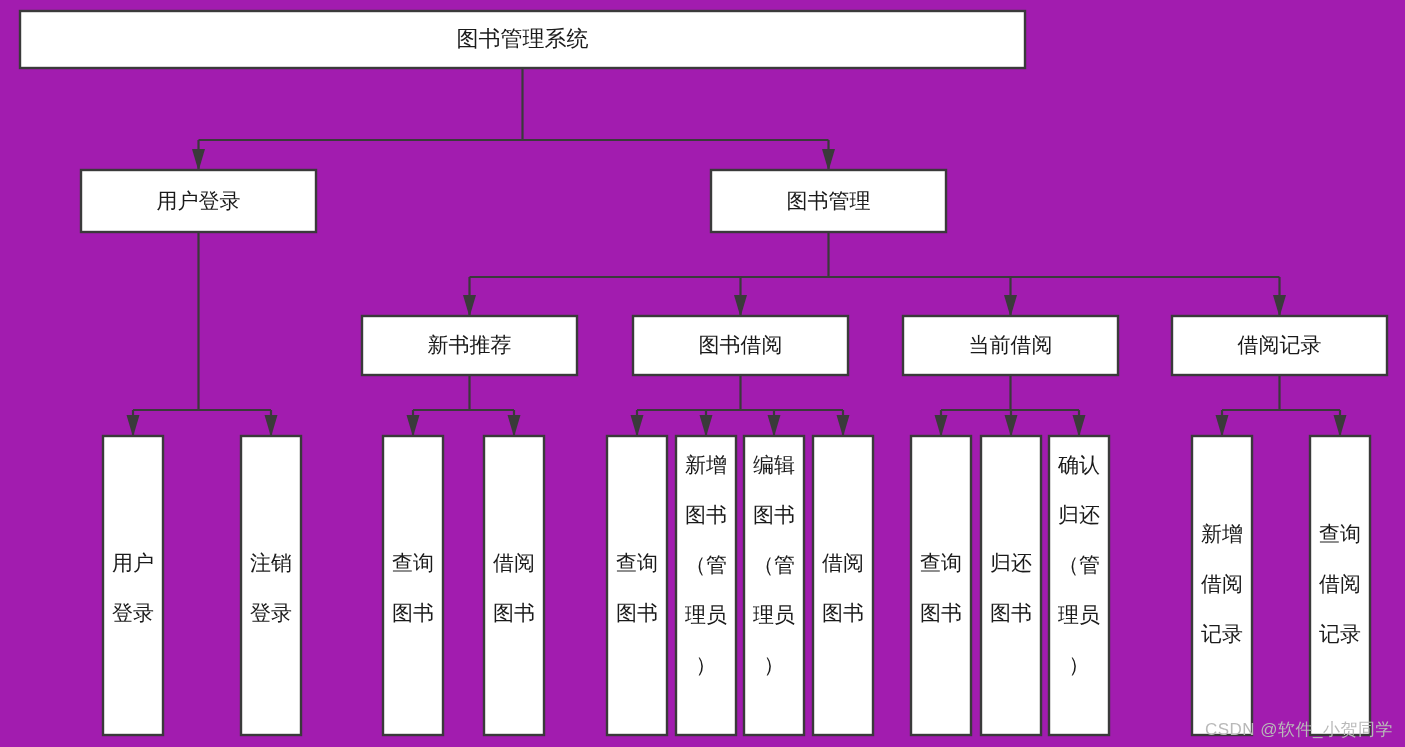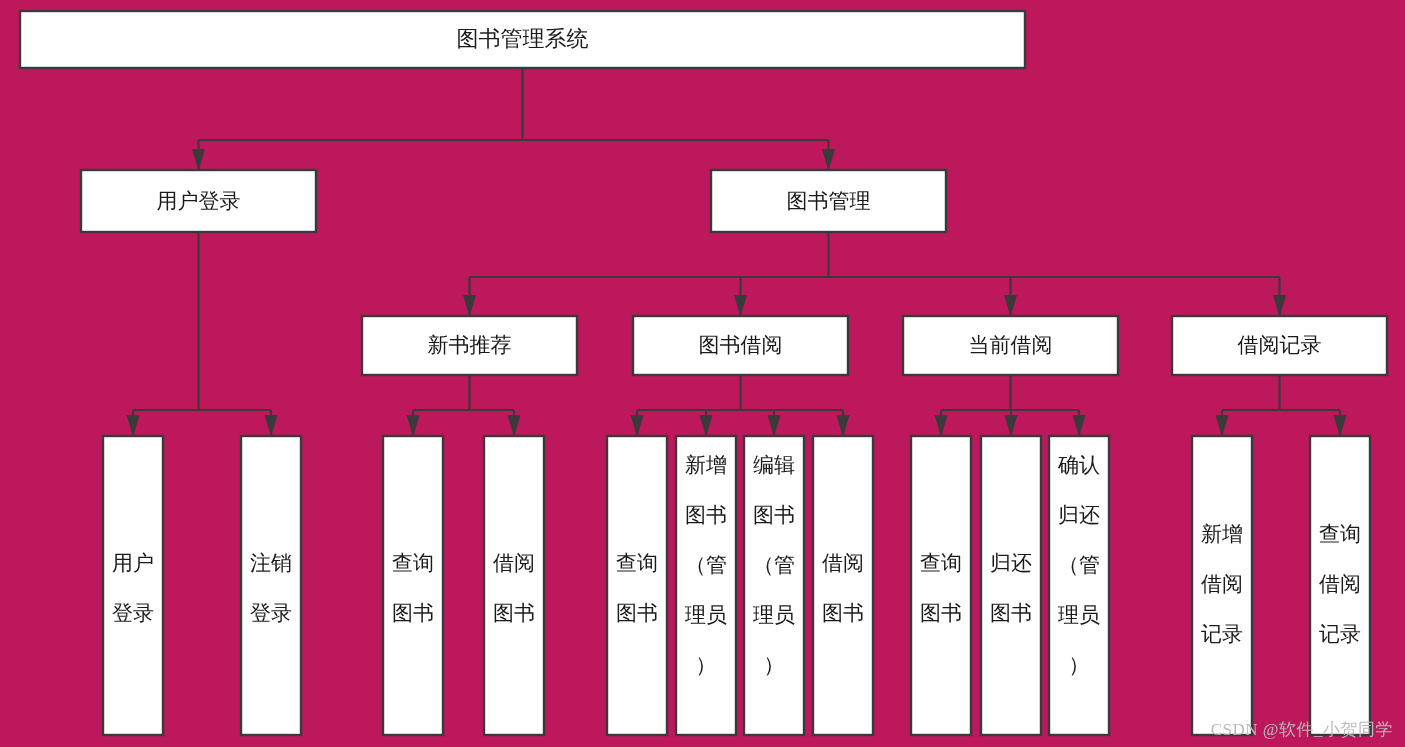--- a/index.html
+++ b/index.html
@@ -7,21 +7,21 @@
     padding: 0;
     background: #ffffff;
   }
   body {
     font-family: "Liberation Sans", "DejaVu Sans", sans-serif;
   }
   #diagram-root {
     position: relative;
     width: 1405px;
     height: 747px;
-    background: #be185d;
+    background: #a21caf;
     overflow: hidden;
   }
   svg.tree-canvas {
     position: absolute;
     left: 0;
     top: 0;
     width: 1405px;
     height: 747px;
     display: block;
   }
@@ -53,21 +53,21 @@
     stroke-linecap: butt;
   }
   .arrow-head {
     fill: #3a3a3a;
     stroke: none;
   }
   .watermark {
     position: absolute;
     right: 12px;
     bottom: 6px;
-    font-family: Liberation Serif, serif;
+    font-family: Liberation Sans, sans-serif;
     font-size: 17px;
     color: #b9b9b9;
     letter-spacing: 0.5px;
     white-space: nowrap;
     user-select: none;
   }
 </style>
 </head>
 <body>
 

